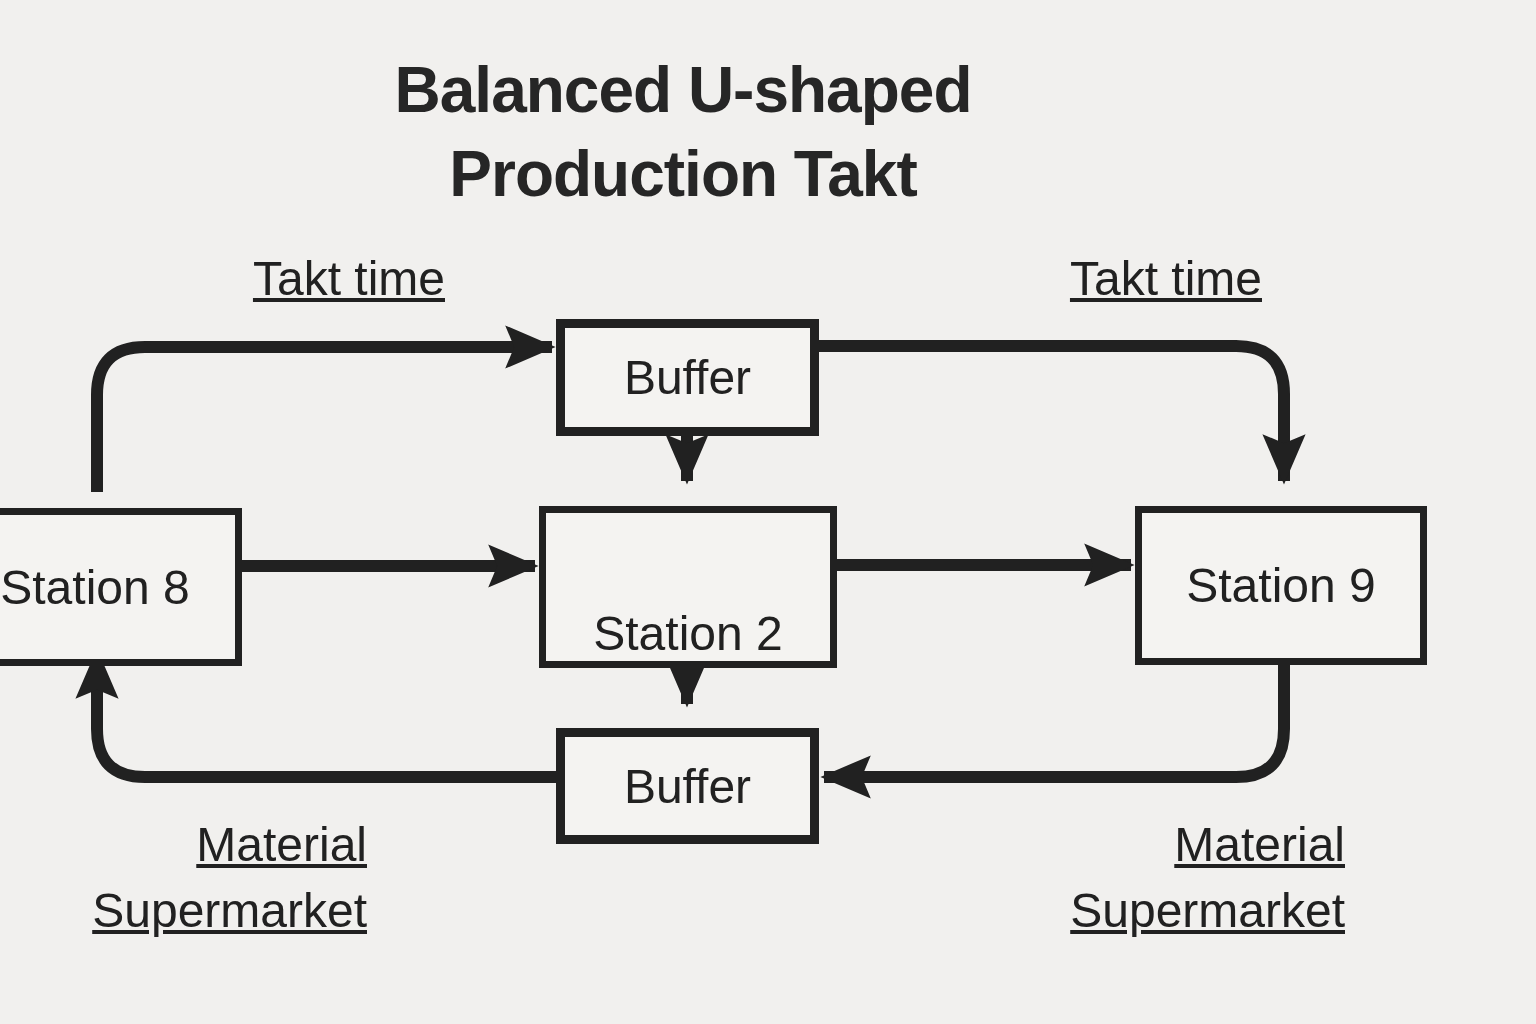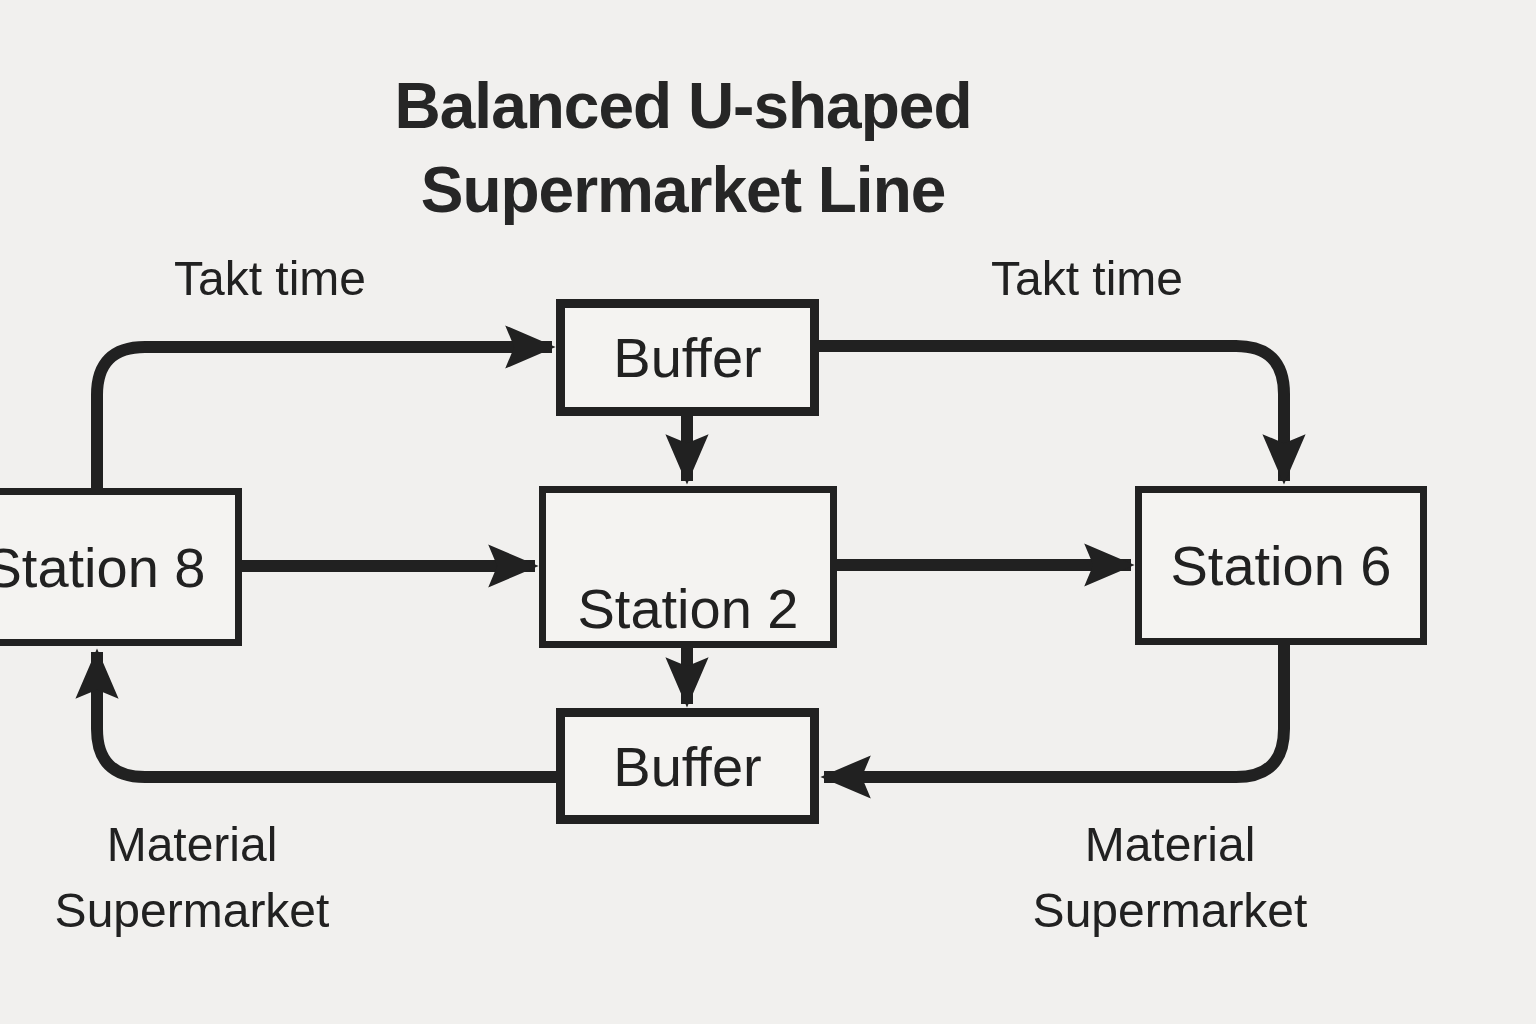--- a/index.html
+++ b/index.html
@@ -15,21 +15,21 @@
   }
   .canvas{
     position:relative;
     width:1536px;
     height:1024px;
     overflow:hidden;
     background:var(--bg);
   }
   .title{
     position:absolute;
-    left:0; top:64px;
+    left:0; top:48px;
     width:1366px;
     text-align:center;
     font-size:64px;
     font-weight:700;
     line-height:1.32;
     letter-spacing:-1px;
     color:#262626;
     z-index:3;
   }
   .conn-svg{
@@ -45,53 +45,55 @@
     stroke-width:12;
   }
   .arrowhead{ fill:var(--ink); }
   .node{
     position:absolute;
     box-sizing:border-box;
     background:var(--box-fill);
     display:flex;
     align-items:center;
     justify-content:center;
-    font-size:56px;
+    font-size:48px;
     color:var(--ink);
     z-index:2;
+    margin-top:20px;
   }
   .station{ border:7px solid var(--ink); }
   .buffer{ border:9px solid var(--ink); }
   .station1{ left:-52px; top:488px; width:294px; height:158px; }
   .station2{ left:539px;  top:486px; width:298px; height:162px;align-items:flex-end; }
   .station3{ left:1135px; top:486px; width:292px; height:159px; }
   .buffer-top{    left:556px; top:299px; width:263px; height:117px; }
   .buffer-bottom{ left:556px; top:708px; width:263px; height:116px; }
   .edge-label{
     position:absolute;
     width:350px;
-    text-align:center;
+    text-align:right;
     font-size:48px;
     line-height:1.38;
     color:var(--ink);
     z-index:2;
+    text-decoration:underline;
   }
   .takt-left{  left:95px;  top:246px; }
   .takt-right{ left:912px; top:246px; }
   .material-left{  left:17px;  top:812px; }
   .material-right{ left:995px; top:812px; }
 </style>
 </head>
 <body>
 
 <div class="canvas">
 
   <div class="title">
     <div>Balanced U-shaped</div>
-    <div>Supermarket Line</div>
+    <div>Production Takt</div>
   </div>
 
   <svg class="conn-svg" viewBox="0 0 1536 1024" xmlns="http://www.w3.org/2000/svg">
     <defs>
       <marker id="ah" markerUnits="strokeWidth" markerWidth="4.4" markerHeight="3.8" refX="3.9" refY="1.8" orient="auto">
         <path class="arrowhead" d="M0,0 L4.2,1.8 L0,3.6 L0.75,1.8 Z"></path>
       </marker>
     </defs>
     <path class="conn" marker-end="url(#ah)" d="M 97 492 L 97 395 Q 97 347 145 347 L 552 347"></path>
     <path class="conn" marker-end="url(#ah)" d="M 814 346 L 1236 346 Q 1284 346 1284 394 L 1284 481"></path>
@@ -103,21 +105,21 @@
     <path class="conn" marker-end="url(#ah)" d="M 558 777 L 145 777 Q 97 777 97 729 L 97 652"></path>
   </svg>
 
   <div class="node station station1">
     <span>Station 8</span>
   </div>
   <div class="node station station2">
     <span>Station 2</span>
   </div>
   <div class="node station station3">
-    <span>Station 6</span>
+    <span>Station 9</span>
   </div>
   <div class="node buffer buffer-top">
     <span>Buffer</span>
   </div>
   <div class="node buffer buffer-bottom">
     <span>Buffer</span>
   </div>
 
   <div class="edge-label takt-left">Takt time</div>
   <div class="edge-label takt-right">Takt time</div>

